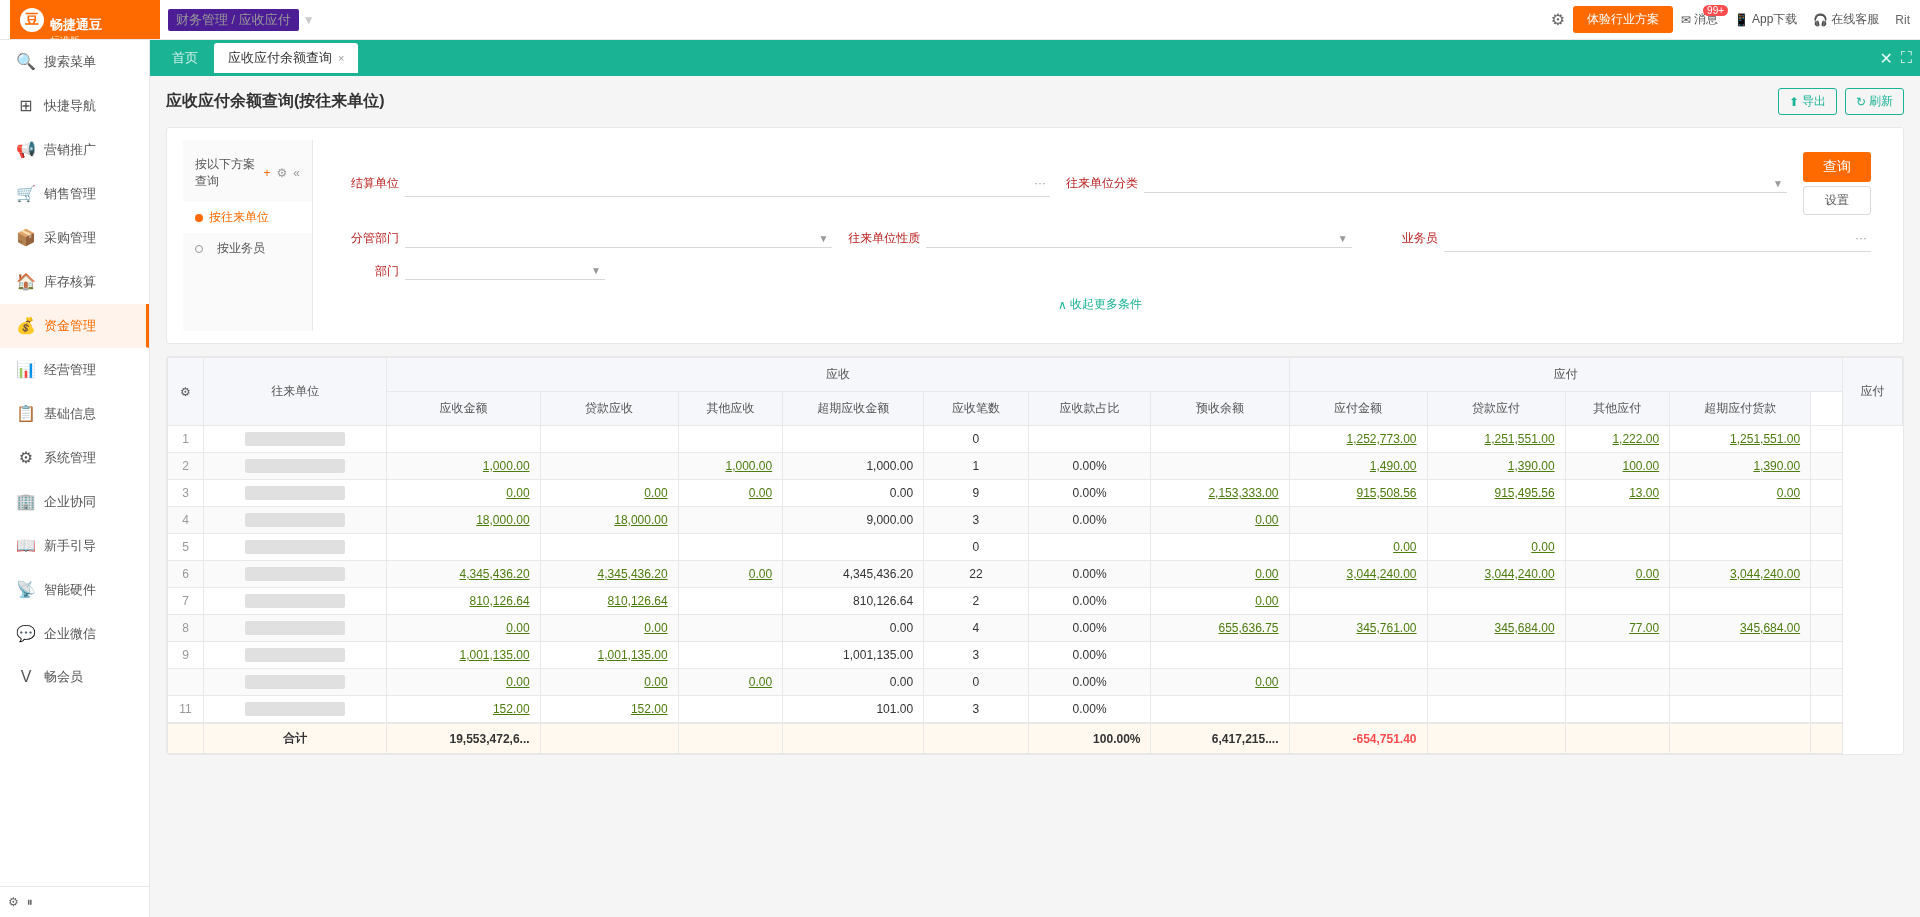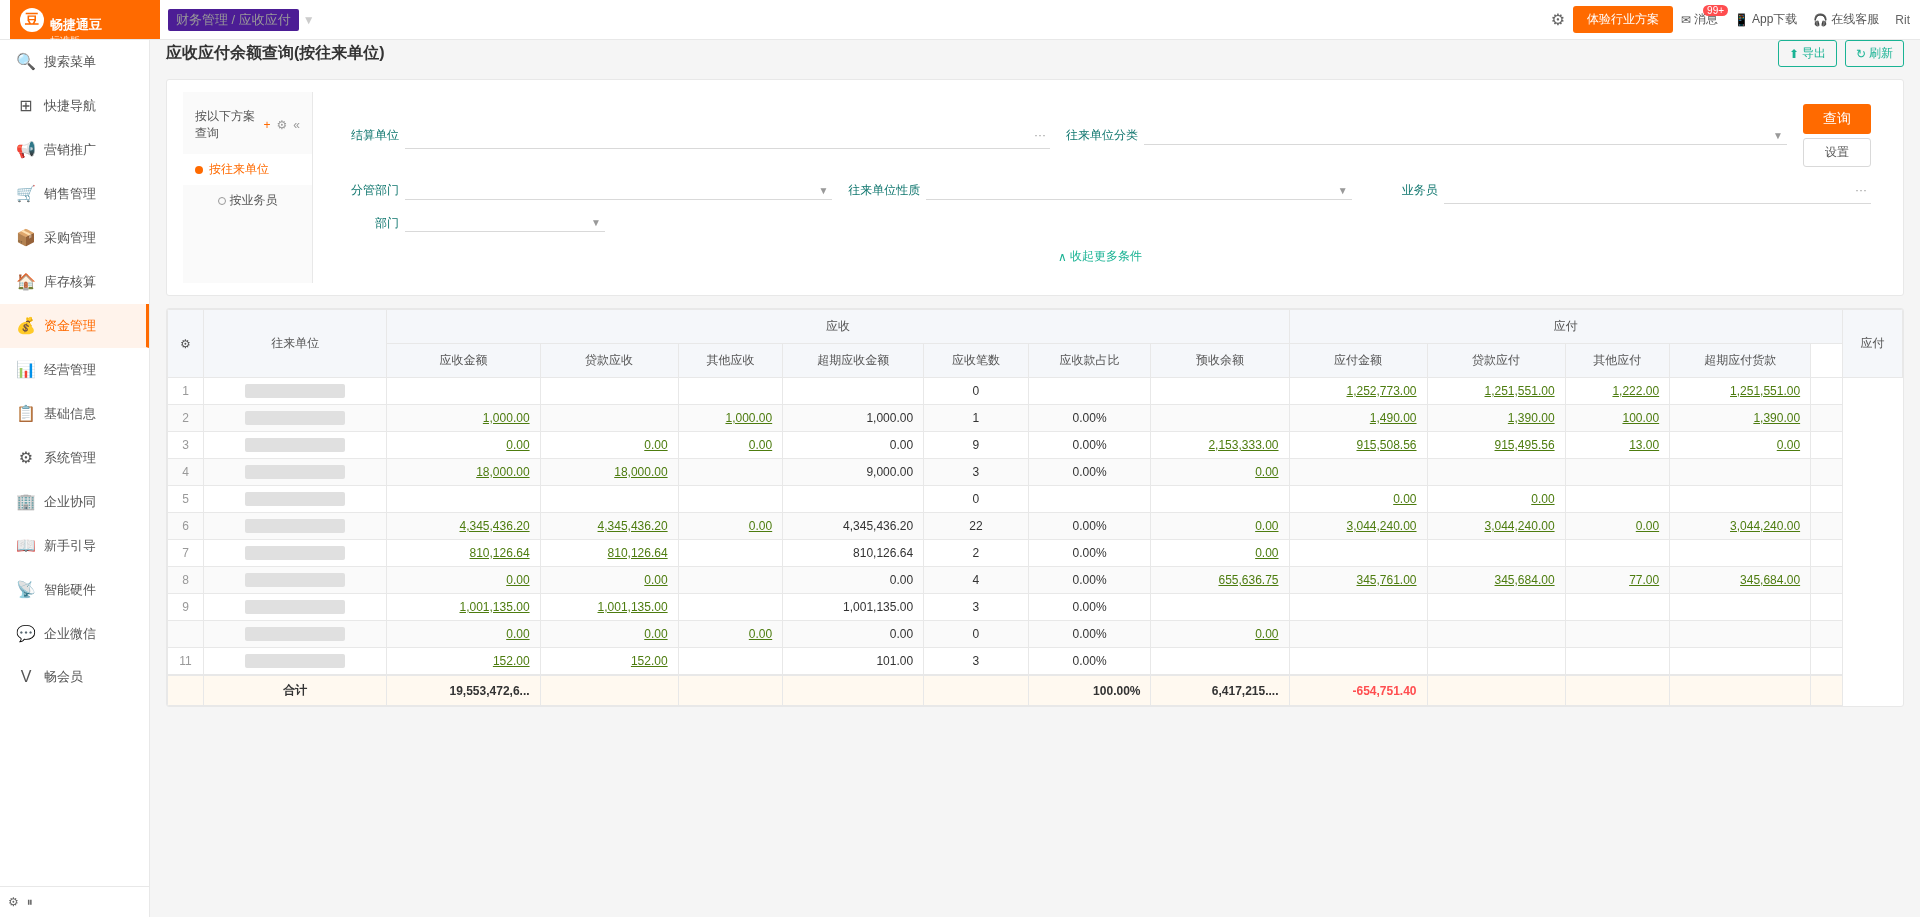--- a/index.html
+++ b/index.html
@@ -36,31 +36,31 @@
     
     
     .tab-bar { display: flex; align-items: center; background: #1ab394; height: 36px; padding: 0 8px; gap: 2px; }
     .tab { display: flex; align-items: center; padding: 6px 14px; cursor: pointer; font-size: 13px; color: rgba(255,255,255,0.8); border-radius: 3px 3px 0 0; gap: 6px; }
     .tab.active { background: #fff; color: #333; }
     .tab-close { color: #999; font-size: 11px; cursor: pointer; }
     .tab-bar-right { margin-left: auto; display: flex; gap: 8px; }
     .tab-bar-btn { color: rgba(255,255,255,0.9); cursor: pointer; font-size: 16px; }
     
     
-    .page-content { flex: 1; overflow: auto; background: #f5f5f5; padding: 0 16px; }
+    .page-content { flex: 1; overflow: auto; background: #f5f5f5; padding: 12px 16px; }
     .page-title { font-size: 16px; font-weight: bold; color: #333; margin-bottom: 12px; display: flex; align-items: center; justify-content: space-between; }
     .page-title-actions { display: flex; gap: 8px; }
     .btn-export { background: none; border: 1px solid #1ab394; color: #1ab394; padding: 4px 10px; border-radius: 3px; cursor: pointer; font-size: 12px; display: flex; align-items: center; gap: 3px; }
     .btn-refresh { background: none; border: 1px solid #1ab394; color: #1ab394; padding: 4px 10px; border-radius: 3px; cursor: pointer; font-size: 12px; display: flex; align-items: center; gap: 3px; }
     
     
     .search-panel { background: #fff; border: 1px solid #e8e8e8; border-radius: 3px; padding: 12px 16px; margin-bottom: 12px; }
     .search-row { display: flex; align-items: center; gap: 16px; margin-bottom: 10px; }
     .search-field { display: flex; align-items: center; flex: 1; gap: 6px; }
-    .search-field-label { color: #0f766e; font-size: 12px; white-space: nowrap; min-width: 70px; text-align: right; }
+    .search-field-label { color: #b91c1c; font-size: 12px; white-space: nowrap; min-width: 70px; text-align: right; }
     .search-input { flex: 1; border: none; border-bottom: 1px solid #d9d9d9; padding: 3px 4px; font-size: 12px; color: #333; outline: none; background: transparent; }
     .search-select { flex: 1; display: flex; align-items: center; justify-content: space-between; border-bottom: 1px solid #d9d9d9; padding: 3px 4px; cursor: pointer; }
     .search-select-arrow { color: #999; font-size: 10px; }
     .search-dots { color: #999; cursor: pointer; }
     .collapse-btn { color: #1ab394; cursor: pointer; font-size: 12px; display: flex; align-items: center; gap: 3px; justify-content: center; padding: 6px; }
     
     
     .table-container { background: #fff; border: 1px solid #e8e8e8; border-radius: 3px; overflow: auto; }
     .data-table { width: 100%; border-collapse: collapse; font-size: 12px; }
     .data-table th { background: #f5f7fa; color: #555; font-weight: normal; padding: 8px 10px; border: 1px solid #e8e8e8; text-align: center; white-space: nowrap; }
@@ -176,20 +176,33 @@
       <span>畅会员</span>
     </div>
     <div class="sidebar-bottom">
       <span style="cursor:pointer;color:#666;">⚙</span>
       <span style="cursor:pointer;color:#666;">⏸</span>
     </div>
   </div>
 
   <div class="content-area">
 
+    <div class="tab-bar">
+      <div class="tab">
+        <span>首页</span>
+      </div>
+      <div class="tab active">
+        <span>应收应付余额查询</span>
+        <span class="tab-close">×</span>
+      </div>
+      <div class="tab-bar-right">
+        <span class="tab-bar-btn">✕</span>
+        <span class="tab-bar-btn">⛶</span>
+      </div>
+    </div>
 
     <div class="page-content">
 
       <div class="page-title">
         <span>应收应付余额查询(按往来单位)</span>
         <div class="page-title-actions">
           <button class="btn-export">
             <span>⬆</span>
             <span>导出</span>
           </button>
@@ -207,21 +220,21 @@
             <div style="display:flex; align-items:center; gap:6px; padding:8px 12px; font-size:12px; color:#555; margin-bottom:4px;">
               <span>按以下方案查询</span>
               <span style="color:#ff6a00; cursor:pointer;">+</span>
               <span style="color:#999; cursor:pointer;">⚙</span>
               <span style="color:#999; cursor:pointer;">«</span>
             </div>
             <div style="display:flex; align-items:center; gap:6px; padding:7px 12px; font-size:12px; color:#ff6a00; background:#fff; cursor:pointer;">
               <span style="width:8px; height:8px; border-radius:50%; background:#ff6a00; display:inline-block;"></span>
               <span>按往来单位</span>
             </div>
-            <div style="display:flex; align-items:center; gap:4px; padding:7px 12px; font-size:12px; color:#555; cursor:pointer;justify-content:center;">
+            <div style="display:flex; align-items:center; gap:14px; padding:7px 12px; font-size:12px; color:#555; cursor:pointer;">
               <span style="width:8px; height:8px; border-radius:50%; border:1px solid #999; display:inline-block;"></span>
               <span>按业务员</span>
             </div>
           </div>
 
           <div style="flex:1; padding:12px 16px;">
 
             <div class="search-row">
               <div class="search-field">
                 <span class="search-field-label">结算单位</span>

